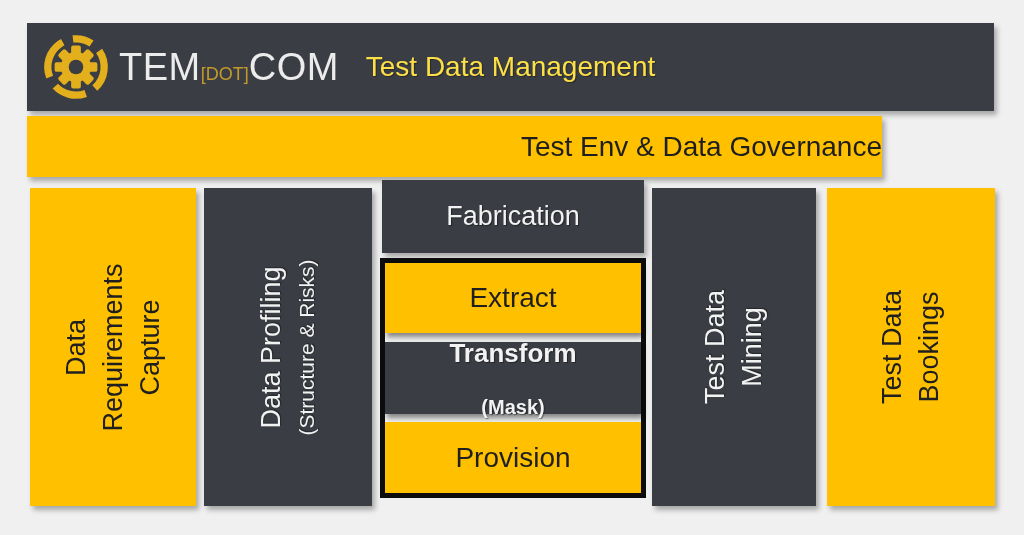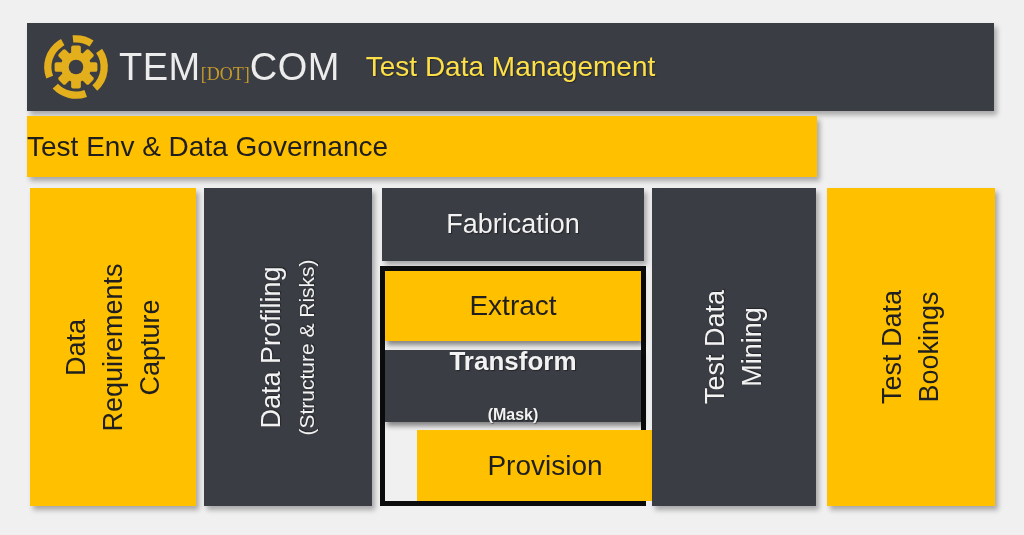--- a/index.html
+++ b/index.html
@@ -10,65 +10,65 @@
   }
   .box { position:absolute; box-shadow:3px 4px 5px rgba(0,0,0,0.30); }
   .dark { background:#3a3d43; color:#f2f2f2; }
   .gold { background:#ffc000; color:#1f1f1f; }
 
   
   .header { left:27px; top:23px; width:967px; height:88px; }
   .logo { position:absolute; left:14px; top:9px; height:70px; display:flex; align-items:center; }
   .logo svg { width:70px; height:70px; display:block; }
   .logo-text { margin-left:8px; font-size:38px; color:#ececec; letter-spacing:0.5px; white-space:nowrap; }
-  .logo-text .dot { font-size:18px; color:#c49a2b; letter-spacing:0;font-family:Liberation Serif, serif; }
+  .logo-text .dot { font-size:18px; color:#c49a2b; letter-spacing:0; }
   .header-title {
     position:absolute; left:0; right:0; top:0; bottom:0;
     display:flex; align-items:center; justify-content:center;
     font-size:28px; color:#fde047; text-shadow:1px 1px 1px rgba(0,0,0,0.35);
   }
 
   
   .govbar {
-    left:27px; top:116px; width:790px; height:61px;
-    display:flex; align-items:center; justify-content:flex-start;
+    left:27px; top:116px; width:855px; height:61px;
+    display:flex; align-items:center; justify-content:flex-end;
     font-size:28px; color:#1e1e1e;
   }
 
   
   .col { top:188px; height:318px; display:flex; align-items:center; justify-content:center; }
   .col-requirements { left:30px;  width:166px; }
   .col-profiling    { left:204px; width:168px; }
   .col-mining       { left:652px; width:164px; }
   .col-bookings     { left:827px; width:168px; }
   .vtext { transform:rotate(-90deg); text-align:center; white-space:nowrap;
            font-size:27px; line-height:37px; }
   .dark .vtext { text-shadow:1px 1px 1px rgba(0,0,0,0.4); }
   .vtext .sub { font-size:21px; line-height:34px; }
 
   
-  .pipeline { position:absolute; left:380px; top:188px; width:266px; height:318px; }
+  .pipeline { position:absolute; left:380px; top:180px; width:266px; height:318px; }
   .fabrication {
     position:absolute; left:2px; top:0; width:262px; height:73px;
     display:flex; align-items:center; justify-content:center;
     font-size:27px; text-shadow:1px 1px 1px rgba(0,0,0,0.4);
     box-shadow:3px 4px 5px rgba(0,0,0,0.30);
   }
   .pipe-group {
     position:absolute; left:0; top:78px; width:266px; height:240px;
     border:5px solid #0c0c0c; box-sizing:border-box;
     display:flex; flex-direction:column;
   }
   .step { width:100%; display:flex; flex-direction:column; align-items:center; justify-content:center;
           font-size:28px; box-shadow:2px 4px 5px rgba(0,0,0,0.45); }
   .step-extract   { height:70px; margin-bottom:9px; }
   .step-transform { height:72px; margin-bottom:8px; font-size:26px; line-height:30px;
                     text-shadow:1px 1px 1px rgba(0,0,0,0.4);font-weight:bold; }
-  .step-transform .sub { font-size:16px; line-height:24px;margin-top:27px; }
-  .step-provision { flex:1; box-shadow:none;margin-left:32px; }
+  .step-transform .sub { font-size:20px; line-height:24px;margin-top:27px; }
+  .step-provision { flex:1; box-shadow:none; }
 </style>
 </head>
 <body>
 
 <div class="stage">
 
   <div class="box dark header">
     <div class="logo">
       <svg viewBox="0 0 72 72" aria-hidden="true">
         <circle cx="36" cy="36" r="29" fill="none" stroke="#e3af1c" stroke-width="7.5" stroke-dasharray="42 11 34 11 42 11 20 11" transform="rotate(-35 36 36)"></circle>

